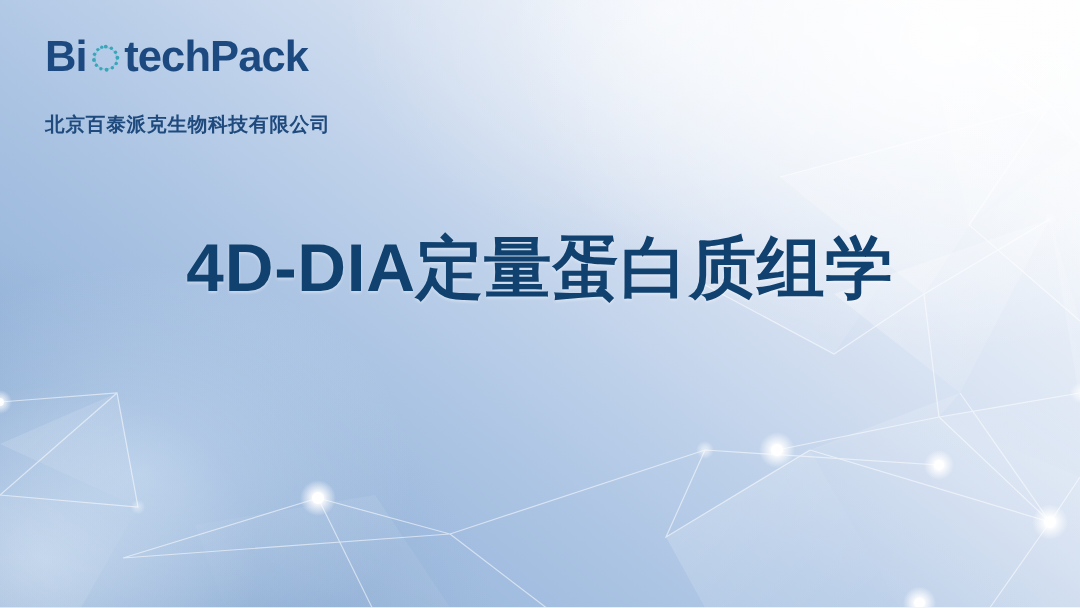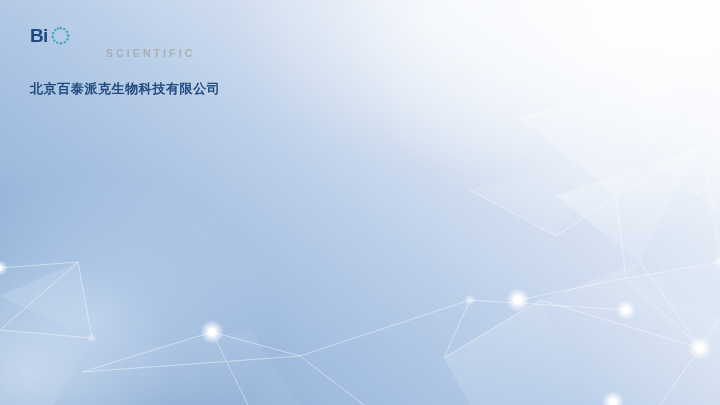--- a/index.html
+++ b/index.html
@@ -59,21 +59,21 @@
   
   #logo-block {
     position: absolute;
     left: 30px;
     top: 24px;
     width: 210px;
   }
   .logo-wordmark {
     display: flex;
     align-items: center;
-    font-size: 19px;
+    font-size: 29px;
     font-weight: 700;
     letter-spacing: -0.6px;
     color: #1c4a80;
     line-height: 1;
     white-space: nowrap;
   }
   .logo-ring {
     display: inline-block;
     width: 23px;
     height: 23px;
@@ -243,21 +243,22 @@
             <circle cx="5.5" cy="16.2" r="1.2"></circle>
             <circle cx="3.8" cy="12.5" r="1.35"></circle>
             <circle cx="4.2" cy="8.5" r="1.2"></circle>
             <circle cx="6.5" cy="5.3" r="1.2"></circle>
             <circle cx="9.2" cy="3.6" r="1.1"></circle>
           </g>
           <circle cx="12" cy="11.4" r="7.6" fill="none" stroke="#3aa6b9" stroke-width="0.55" opacity="0.45"></circle>
         </svg>
       </span>
 
+      <span>techPack</span>
     </div>
 
-    <div class="logo-scientific">SCIENTIFIC</div>
 
     <div class="logo-cn">北京百泰派克生物科技有限公司</div>
   </div>
 
+  <div id="main-title">4D-DIA定量蛋白质组学</div>
 
 </div>
 
 </body></html>

